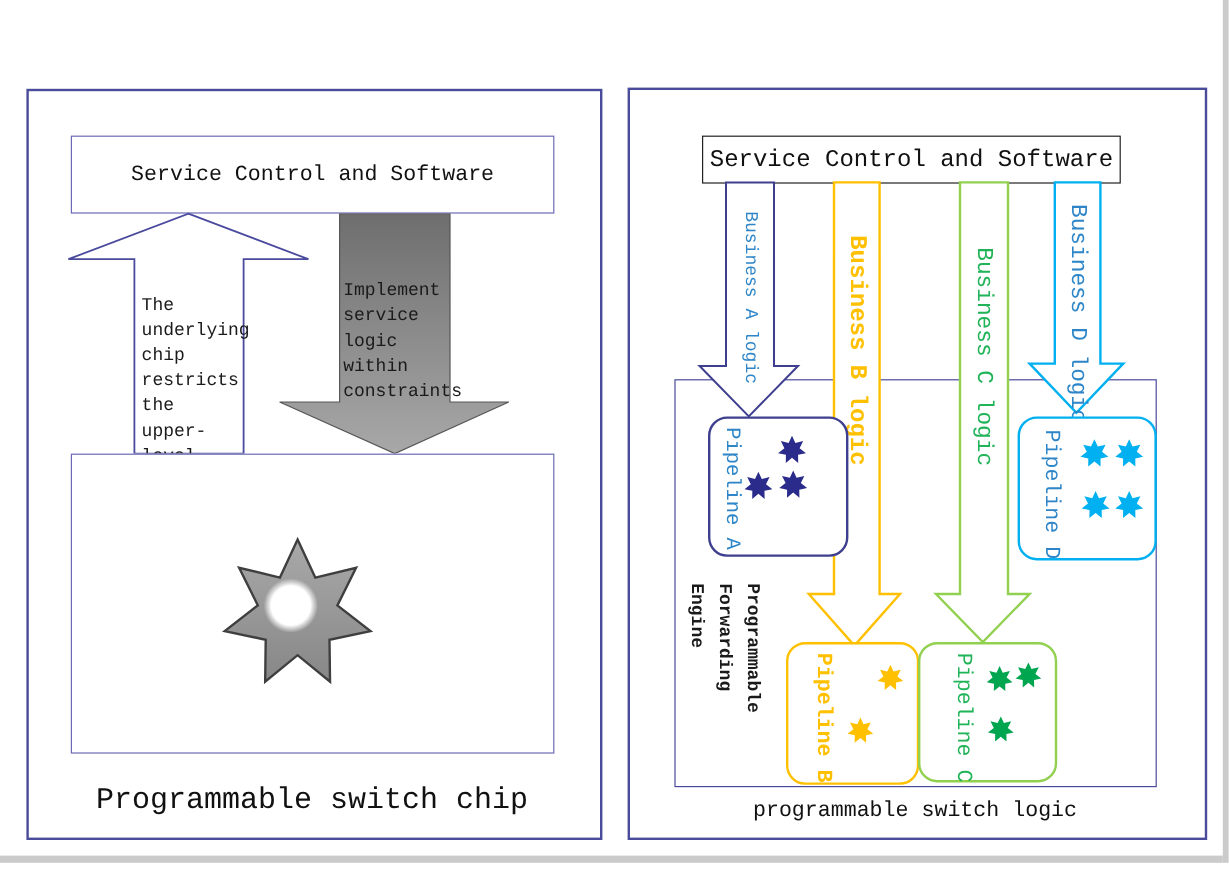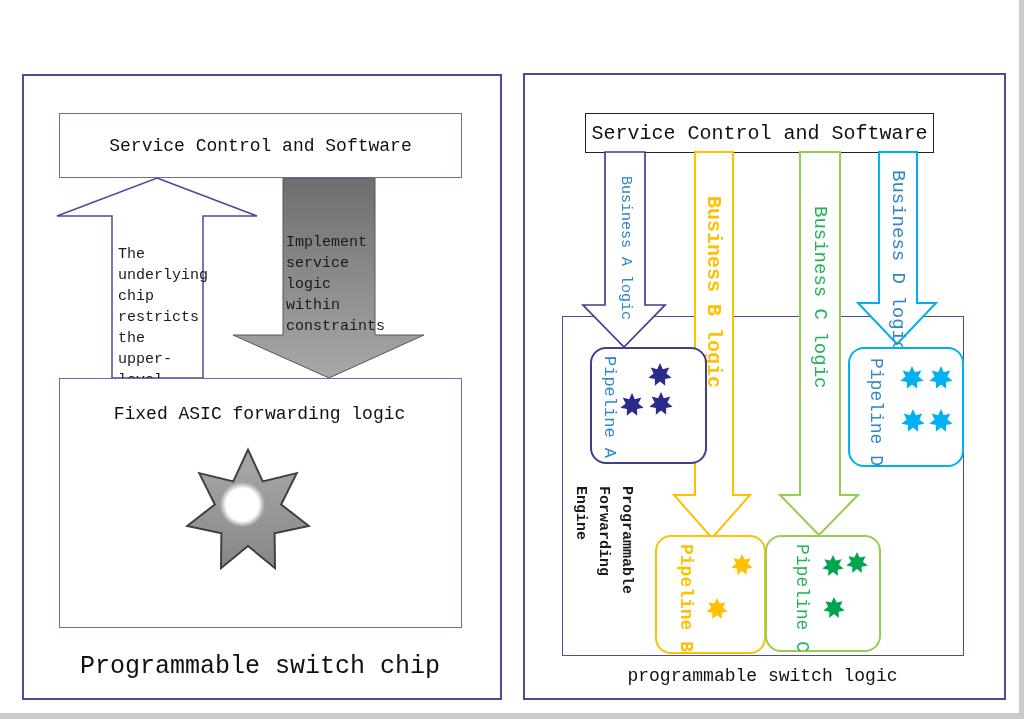--- a/index.html
+++ b/index.html
@@ -49,21 +49,20 @@
     <polygon points="102,2 202,40 148,40 148,202 57,202 57,40 2,40" fill="#ffffff" stroke="#4a4a9e" stroke-width="1.5"></polygon>
   </svg>
   <div class="blocktext" style="left:118px;top:244px;width:84px;">The underlying chip restricts the upper-level software</div>
 
   <svg class="abs" style="left:230px;top:178px;" width="198" height="202">
     <polygon points="53,0 145,0 145,157 194,157 99,200 3,157 53,157" fill="url(#grayGrad)" stroke="#565656" stroke-width="1"></polygon>
   </svg>
   <div class="blocktext" style="left:286px;top:232px;width:86px;">Implement service logic within constraints</div>
 
   <div class="abs" style="left:59px;top:378px;width:401px;height:248px;border:1.5px solid #6b6bb5;background:#fff;"></div>
-  <div class="caption" style="left:59px;top:404px;width:401px;font-size:18px;">Fixed ASIC forwarding logic</div>
 
   <svg class="abs" style="left:180px;top:444px;" viewBox="0 0 24 24" width="136" height="136">
     <use href="#star7" fill="url(#starGrad)" stroke="#3f3f3f" stroke-width="0.35"></use>
     <circle cx="11" cy="10.7" r="4" fill="url(#whiteFade)"></circle>
   </svg>
 
   <div class="caption" style="left:22px;top:652px;width:476px;font-size:25px;">Programmable switch chip</div>
 
   <div class="panel" style="left:523px;top:73px;width:479px;height:623px;"></div>
 

